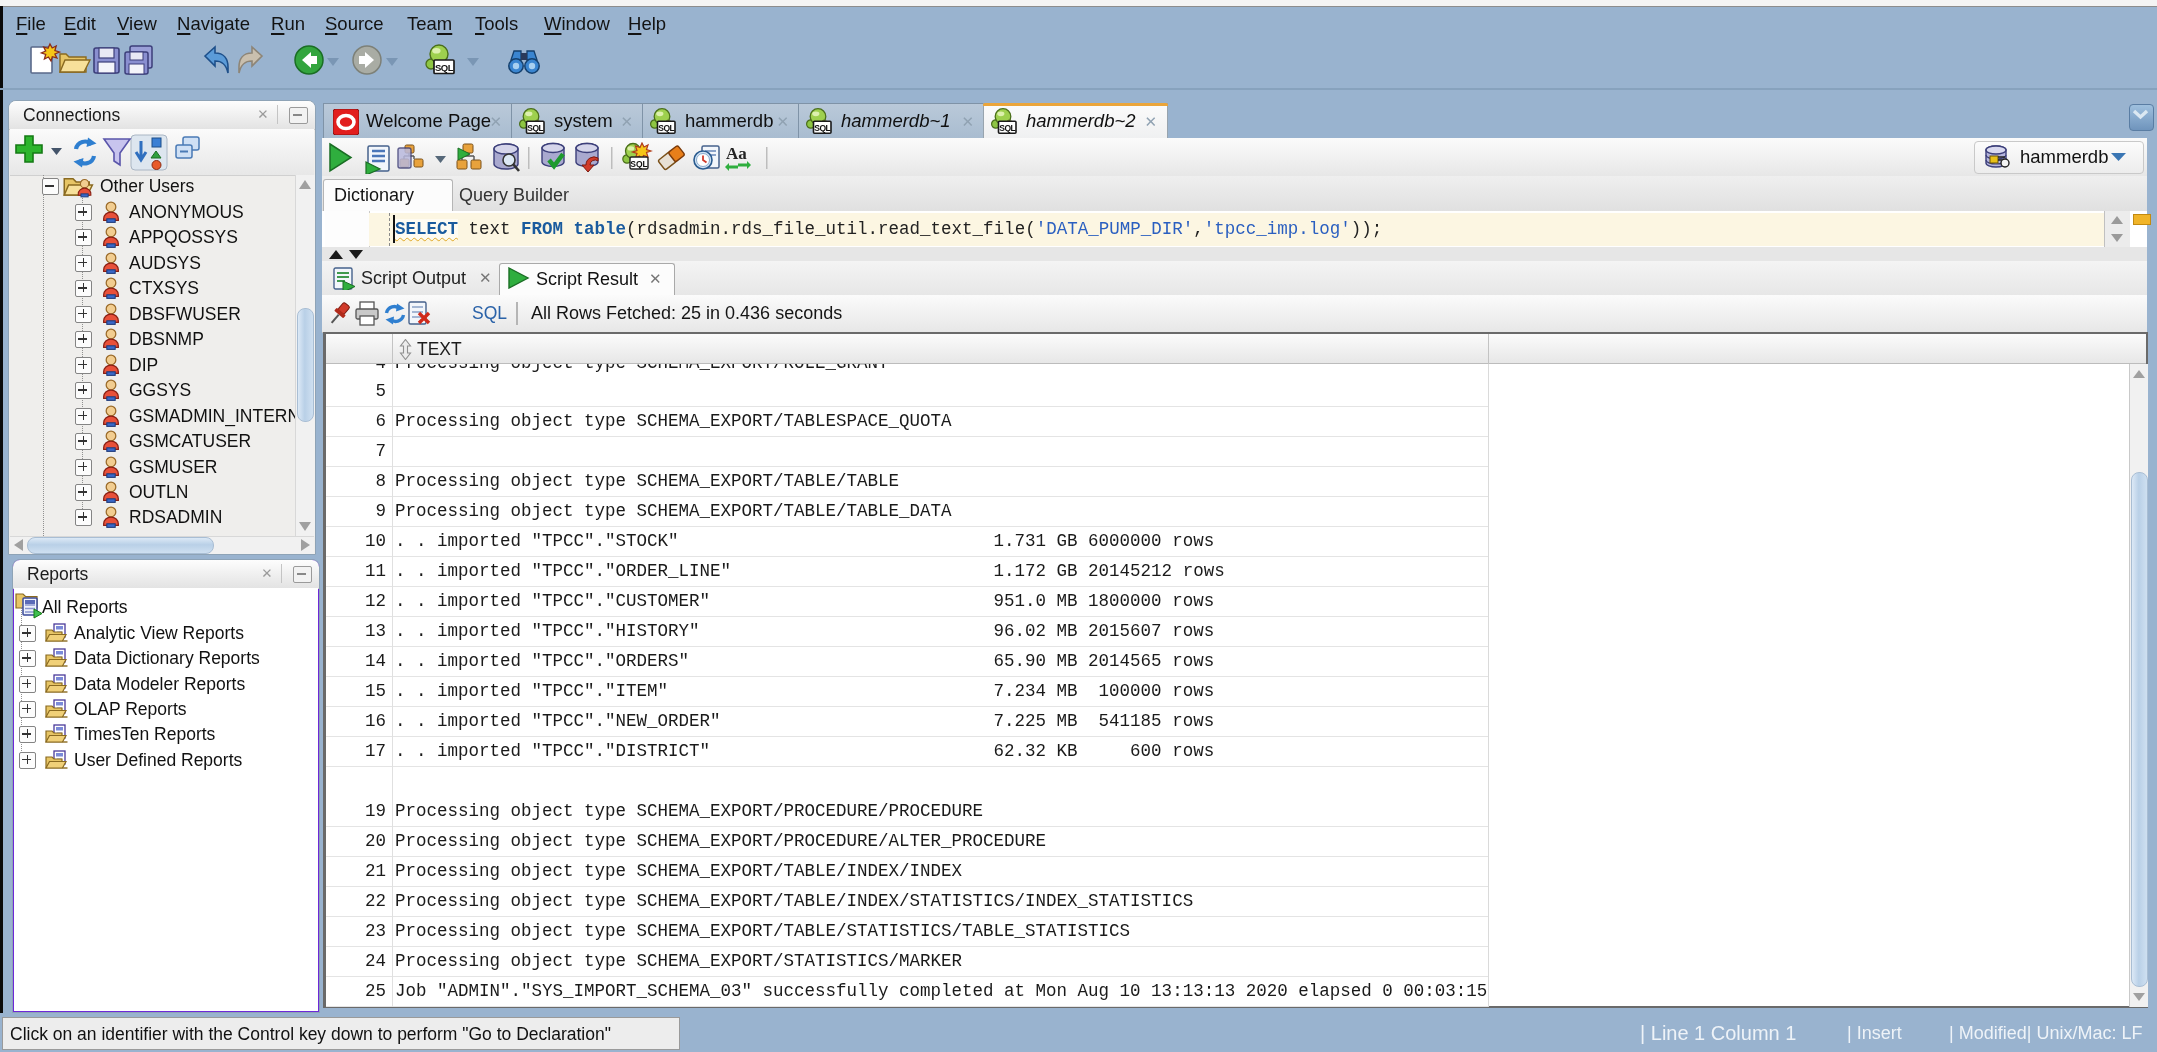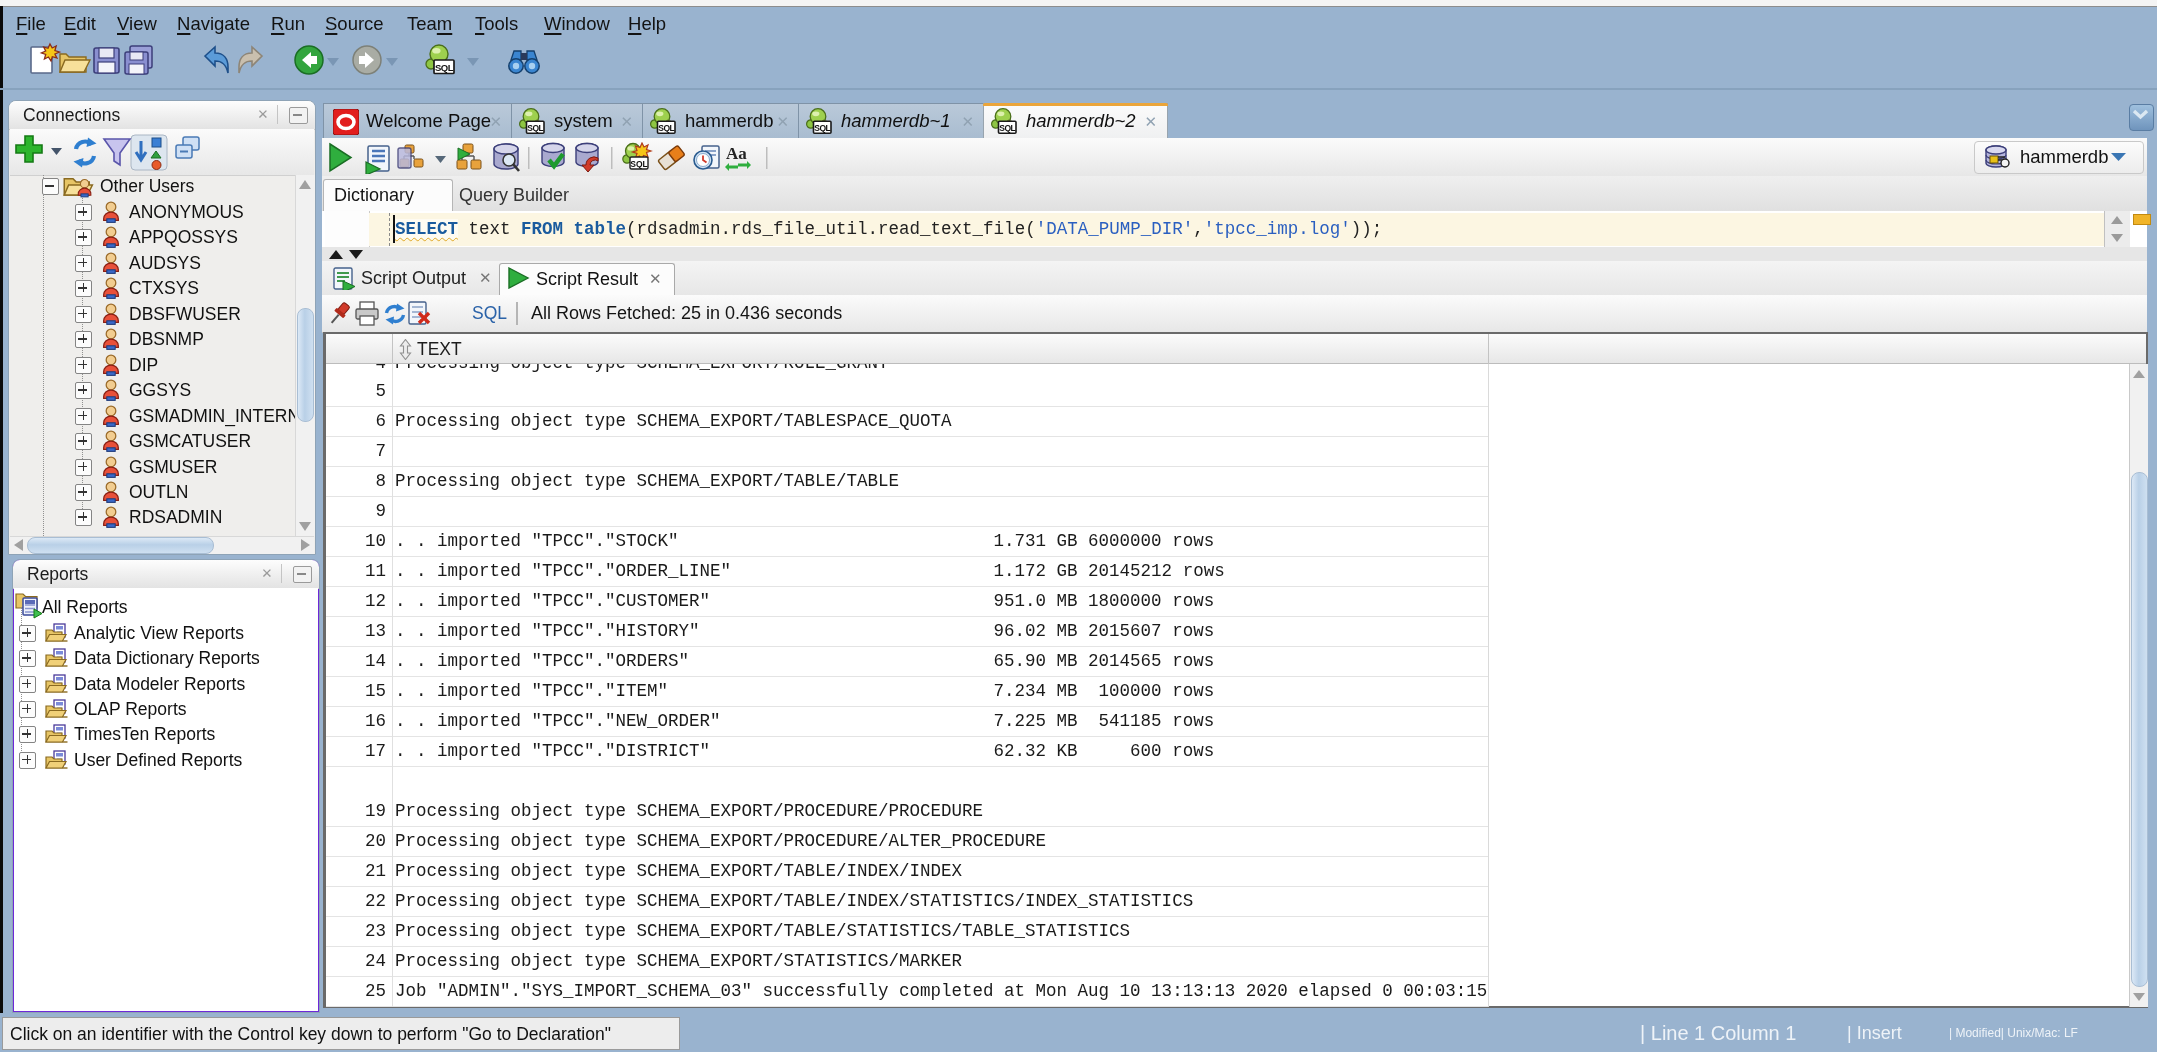--- a/index.html
+++ b/index.html
@@ -457,21 +457,21 @@
           <path d="M1 17 L4.5 10.5 L21 10.5 L17.5 17 z" fill="#f0d078" stroke="#8a6a20" stroke-width="1.2"></path>
           <path d="M17.5 17 L22.5 17" stroke="#8a6a20" stroke-width="1.4"></path>
         </g>
       </svg>
 </div>
   </div>
 <div class="abs" style="left:0;top:1013px;width:2157px;height:39px;background:#99b3cf;border-bottom:3px solid #7d95ac"></div>
 <div class="abs" style="left:2px;top:1017px;width:678px;height:33px;background:#ededed;border:1px solid #9a9a9a;line-height:32px;font-size:17.5px;color:#111;padding-left:7px;box-sizing:border-box;white-space:nowrap">Click on an identifier with the Control key down to perform "Go to Declaration"</div>
 <div class="abs" style="left:1640px;top:1017px;height:33px;line-height:33px;font-size:20px;color:#eef3f8">| Line 1 Column 1</div>
 <div class="abs" style="left:1847px;top:1017px;height:33px;line-height:33px;font-size:18px;color:#eef3f8">| Insert</div>
-<div class="abs" style="left:1949px;top:1017px;height:33px;line-height:33px;font-size:12px;color:#eef3f8">| Modified| Unix/Mac: LF</div>
+<div class="abs" style="left:1949px;top:1017px;height:33px;line-height:33px;font-size:18px;color:#eef3f8">| Modified| Unix/Mac: LF</div>
 <div class="tab" style="left:323px;width:188px">
 <div class="lbl" style="left:42px;">Welcome Page</div>
 <div class="x" style="right:10px">✕</div>
 </div>
 <svg class="abs" style="left:333px;top:109px" width="26" height="26" viewBox="0 0 26 26">
     <rect x="0" y="0" width="26" height="26" rx="3" fill="#e21e1e" stroke="#8a1010"></rect>
     <ellipse cx="13" cy="13" rx="8" ry="6.5" fill="none" stroke="#fff" stroke-width="3.6"></ellipse>
   </svg>
 <div class="tab" style="left:511px;width:131px">
 <div class="lbl" style="left:42px;">system</div>
@@ -677,21 +677,21 @@
     <path d="M6.5 0.5 L11.5 7 L8.5 7 L8.5 14 L11.5 14 L6.5 20.5 L1.5 14 L4.5 14 L4.5 7 L1.5 7 z" fill="#ececec" stroke="#909090" stroke-width="1.1"></path>
   </svg>
 <div class="abs" style="left:417px;top:334px;height:30px;line-height:30px;font-size:17.5px;color:#1d1d1d">TEXT</div>
 <div class="abs" style="left:326px;top:364px;width:1163px;height:13px;overflow:hidden">
     <div class="grow" style="left:0;top:-15px;border-bottom:none"><span class="rn">4</span><span class="rt">Processing object type SCHEMA_EXPORT/ROLE_GRANT</span></div>
   </div>
 <div class="grow" style="top:377px"><span class="rn">5</span></div>
 <div class="grow" style="top:407px"><span class="rn">6</span><span class="rt">Processing object type SCHEMA_EXPORT/TABLESPACE_QUOTA</span></div>
 <div class="grow" style="top:437px"><span class="rn">7</span></div>
 <div class="grow" style="top:467px"><span class="rn">8</span><span class="rt">Processing object type SCHEMA_EXPORT/TABLE/TABLE</span></div>
-<div class="grow" style="top:497px"><span class="rn">9</span></div>
+<div class="grow" style="top:497px"><span class="rn">9</span><span class="rt">Processing object type SCHEMA_EXPORT/TABLE/TABLE_DATA</span></div>
 <div class="grow" style="top:527px"><span class="rn">10</span><span class="rt">. . imported "TPCC"."STOCK"                              1.731 GB 6000000 rows</span></div>
 <div class="grow" style="top:557px"><span class="rn">11</span><span class="rt">. . imported "TPCC"."ORDER_LINE"                         1.172 GB 20145212 rows</span></div>
 <div class="grow" style="top:587px"><span class="rn">12</span><span class="rt">. . imported "TPCC"."CUSTOMER"                           951.0 MB 1800000 rows</span></div>
 <div class="grow" style="top:617px"><span class="rn">13</span><span class="rt">. . imported "TPCC"."HISTORY"                            96.02 MB 2015607 rows</span></div>
 <div class="grow" style="top:647px"><span class="rn">14</span><span class="rt">. . imported "TPCC"."ORDERS"                             65.90 MB 2014565 rows</span></div>
 <div class="grow" style="top:677px"><span class="rn">15</span><span class="rt">. . imported "TPCC"."ITEM"                               7.234 MB  100000 rows</span></div>
 <div class="grow" style="top:707px"><span class="rn">16</span><span class="rt">. . imported "TPCC"."NEW_ORDER"                          7.225 MB  541185 rows</span></div>
 <div class="grow" style="top:737px"><span class="rn">17</span><span class="rt">. . imported "TPCC"."DISTRICT"                           62.32 KB     600 rows</span></div>
 <div class="grow" style="top:797px"><span class="rn">18</span><span class="rt">. . imported "TPCC"."WAREHOUSE"                          13.51 KB      60 rows</span></div>
 <div class="grow" style="top:797px"><span class="rn">19</span><span class="rt">Processing object type SCHEMA_EXPORT/PROCEDURE/PROCEDURE</span></div>

